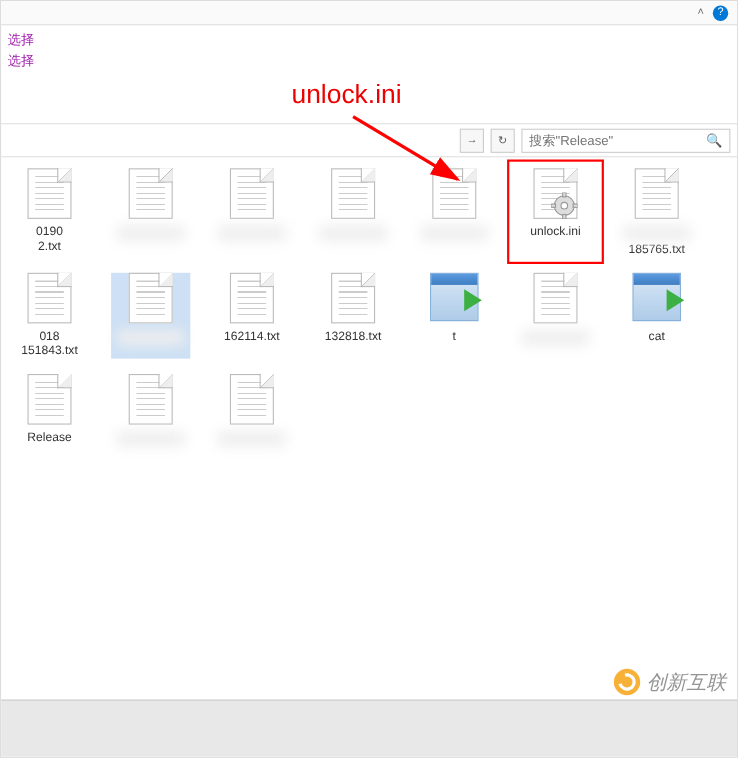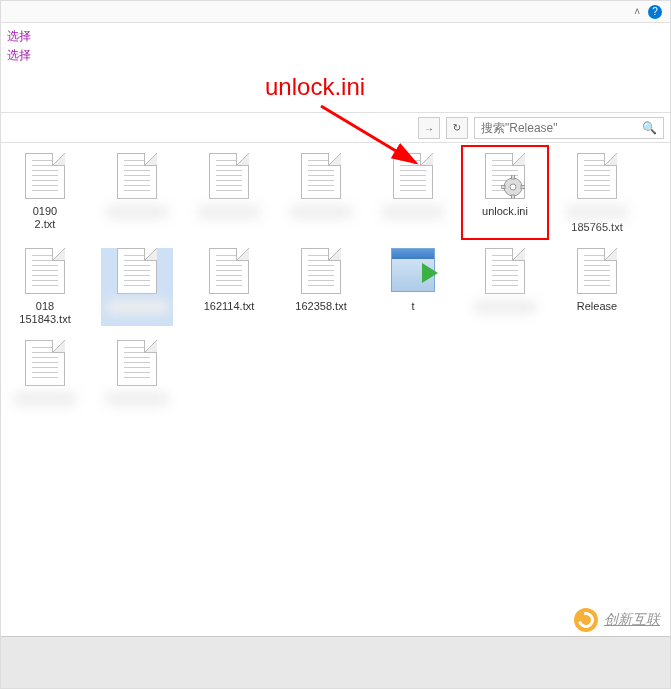--- a/index.html
+++ b/index.html
@@ -186,21 +186,21 @@
     }
     .watermark .logo::after {
       content: "";
       position: absolute;
       inset: 4px;
       border: 3px solid #fff;
       border-left-color: transparent;
       border-radius: 50%;
       transform: rotate(30deg);
     }
-    .watermark .txt { color: #888; font-size: 14px; font-style: italic; text-decoration: underline; }
+    .watermark .txt { color: #888; font-size: 18px; font-style: italic; }
     .scrollbar-bottom {
       position: absolute;
       bottom: 0; left: 0; right: 0;
       height: 52px;
       background: #e8e8e8;
       border-top: 1px solid #ccc;
     }
   </style>
 </head>
 <body>
@@ -305,36 +305,45 @@
   <div class="file-item">
     <div class="file-icon">
         <div class="doc-icon"></div>
       </div>
     <div class="file-label">162114.txt</div>
   </div>
   <div class="file-item">
     <div class="file-icon">
         <div class="doc-icon"></div>
       </div>
-    <div class="file-label">162358.txt</div>
+    <div class="file-label">132818.txt</div>
   </div>
   <div class="file-item">
     <div class="file-icon">
         <div class="app-icon">
           <div class="bar"></div>
           <div class="play"></div>
         </div>
       </div>
     <div class="file-label">t</div>
   </div>
   <div class="file-item">
     <div class="file-icon">
         <div class="doc-icon"></div>
       </div>
     <div class="file-label blurred"></div>
+  </div>
+  <div class="file-item">
+    <div class="file-icon">
+        <div class="app-icon">
+          <div class="bar"></div>
+          <div class="play"></div>
+        </div>
+      </div>
+    <div class="file-label">cat</div>
   </div>
   <div class="file-item">
     <div class="file-icon">
         <div class="doc-icon"></div>
       </div>
     <div class="file-label">Release</div>
   </div>
   <div class="file-item">
     <div class="file-icon">
         <div class="doc-icon"></div>

